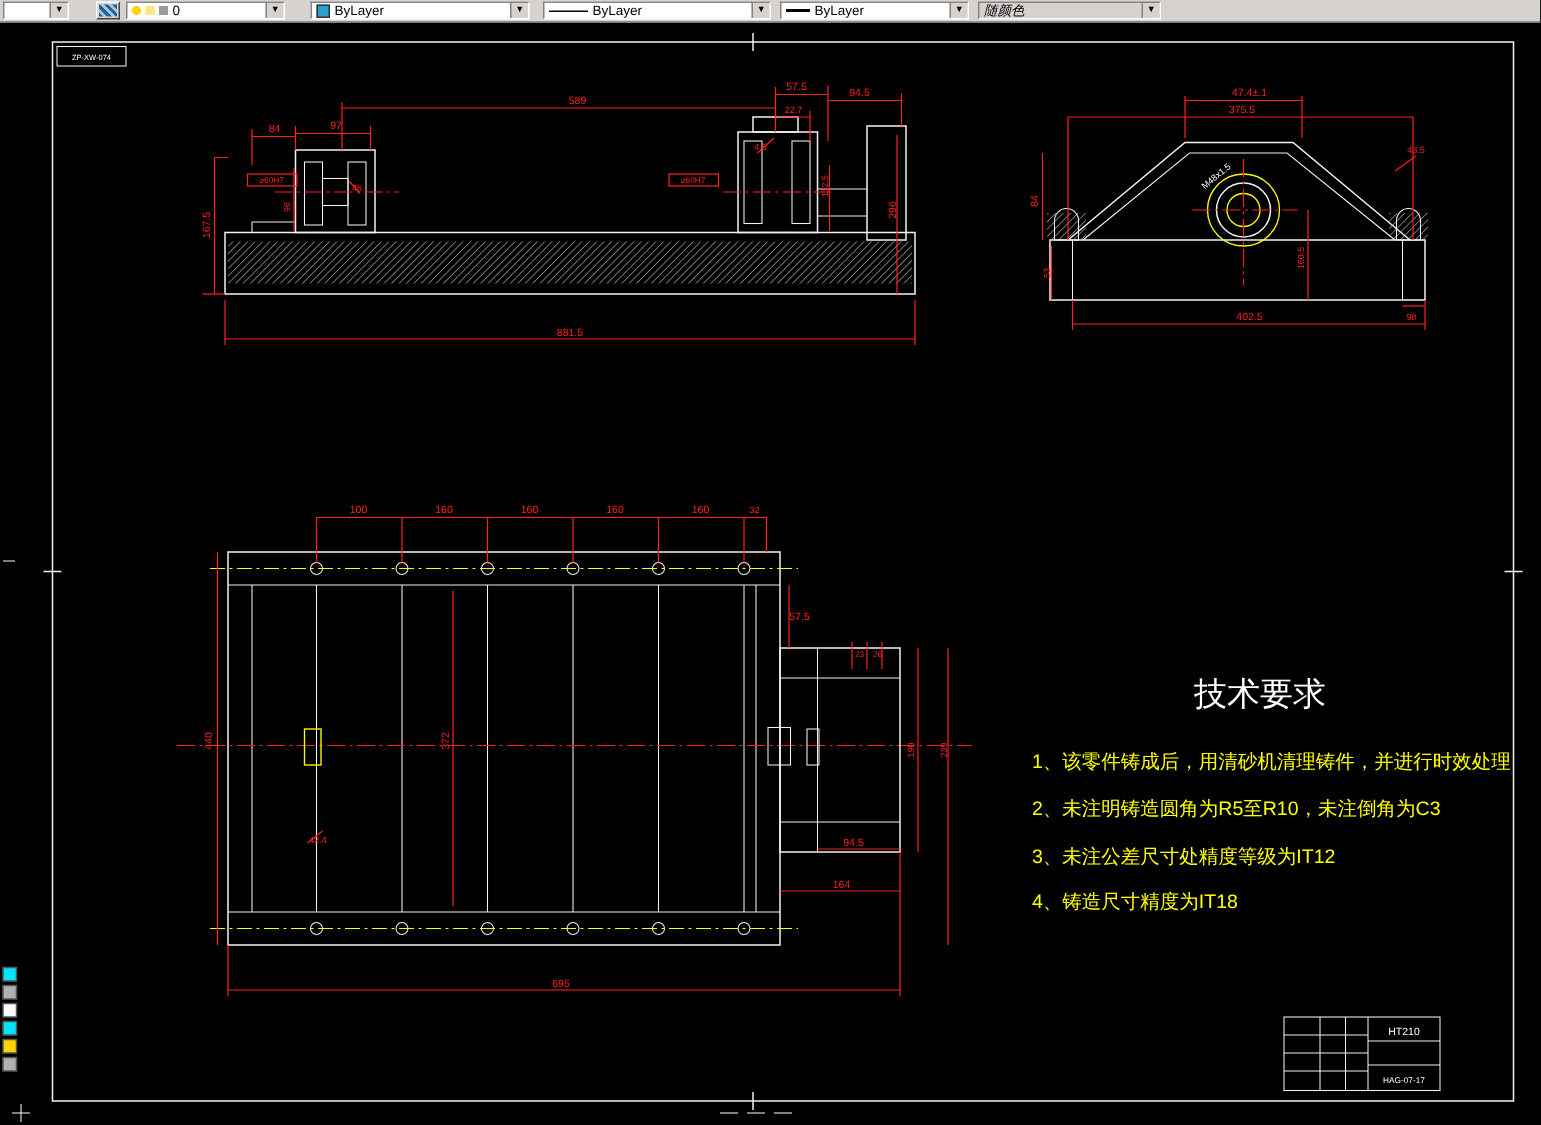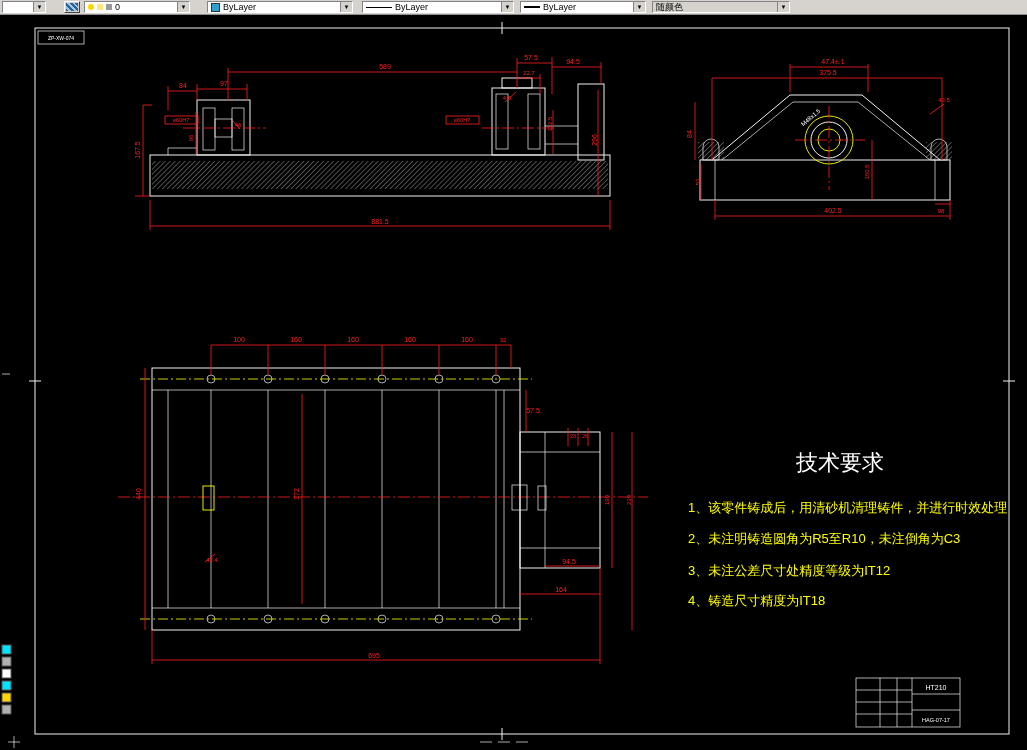--- a/index.html
+++ b/index.html
@@ -76,21 +76,21 @@
     </div>
 
     <div class="combo" style="left:520px;width:126px;">
       <span class="val">
         <span class="lw-line"></span>
         <span>ByLayer</span>
       </span>
       <span class="arw">▼</span>
     </div>
 
-    <div class="combo disabled" style="left:652px;width:138px;">
+    <div class="combo disabled" style="left:652px;width:122px;font-style:italic;">
       <span class="val">
         <span>随颜色</span>
       </span>
       <span class="arw">▼</span>
     </div>
   </div>
 
   <div class="canvas">
   <svg width="1027" height="736" viewBox="0 0 1027 736">
     <defs>

